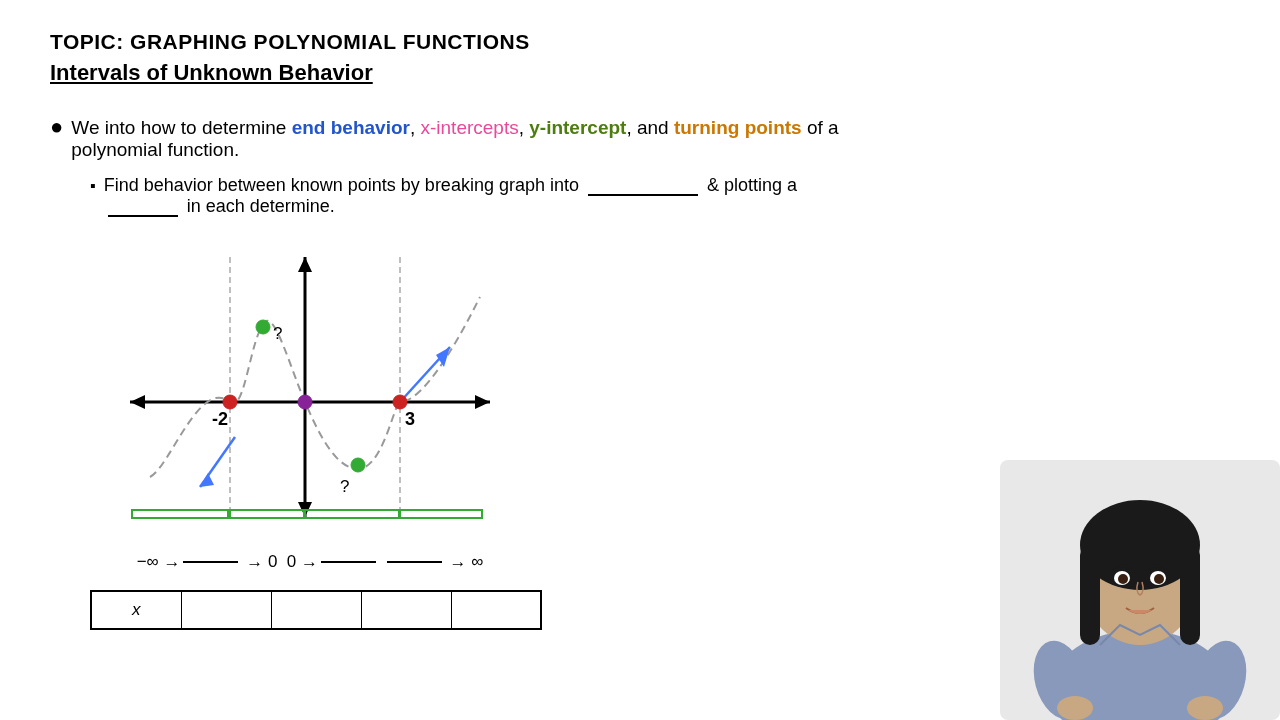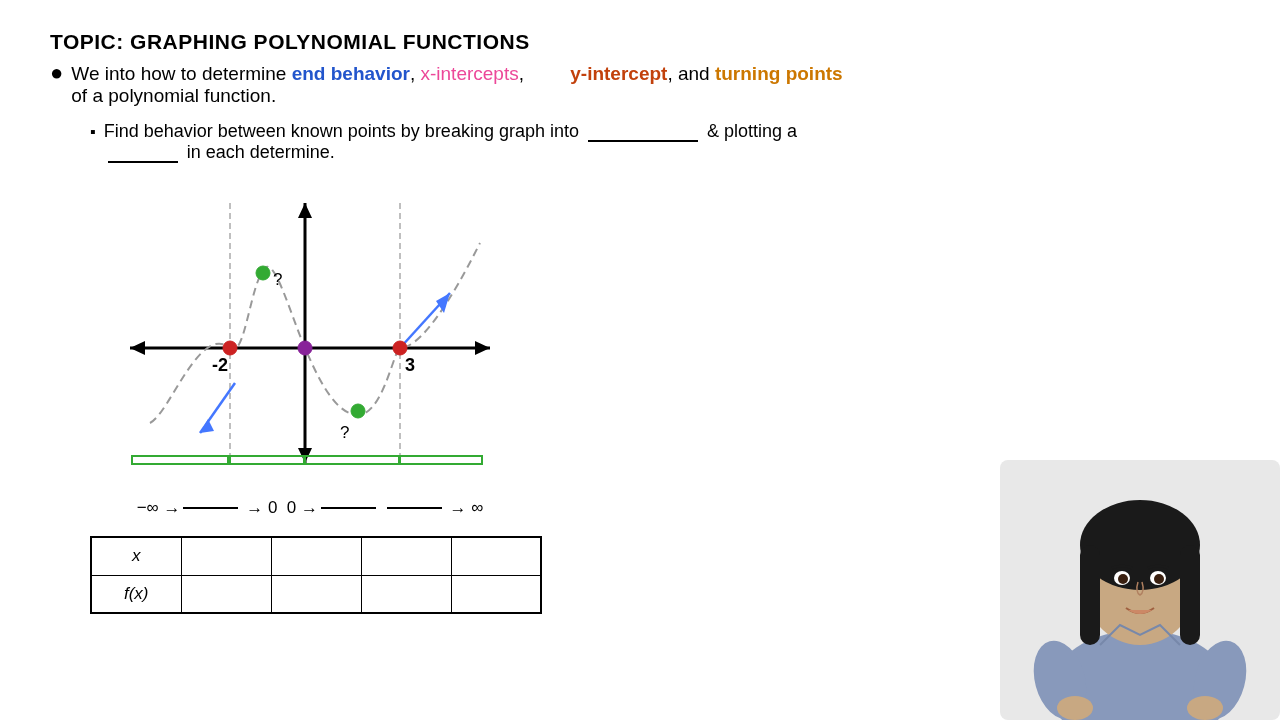--- a/index.html
+++ b/index.html
@@ -42,21 +42,21 @@
       gap: 8px;
     }
 
     .bullet-dot {
       font-size: 22px;
       flex-shrink: 0;
     }
 
     .color-blue { color: #2255cc; font-weight: bold; }
     .color-red { color: #ec4899; font-weight: normal; }
-    .color-green-dark { color: #c2410c; font-weight: bold; margin-left: 41px; }
+    .color-green-dark { color: #4d7c0f; font-weight: bold; }
     .color-orange { color: #cc7700; font-weight: bold; margin-top: 8px; }
 
     .sub-bullet {
       font-size: 18px;
       color: #000;
       margin-left: 40px;
       margin-bottom: 20px;
       display: flex;
       align-items: baseline;
       gap: 8px;
@@ -151,20 +151,21 @@
       top: 0;
       left: 0;
     }
   </style>
 </head>
 <body>
 
 <div class="main-content">
 
   <div class="topic-line">TOPIC: GRAPHING POLYNOMIAL FUNCTIONS</div>
+  <div class="subtitle-line">Intervals of Unknown Behavior</div>
 
   <div class="bullet-main">
     <span class="bullet-dot">●</span>
     <span>
       <span>We into how to determine </span><span class="color-blue">end behavior</span><span>, </span><span class="color-red">x-intercepts</span><span>, </span><span class="color-green-dark">y-intercept</span><span>, and </span><span class="color-orange">turning points</span><span> of a polynomial function.</span>
     </span>
   </div>
 
   <div class="sub-bullet">
     <span class="sub-bullet-marker">▪</span>
@@ -235,27 +236,20 @@
 
   <table class="table-section">
     <tbody>
         <tr>
       <td class="header-cell"><i>x</i></td>
       <td></td>
       <td></td>
       <td></td>
       <td></td>
     </tr>
-    <tr>
-      <td class="header-cell"><i>f</i>(<i>x</i>)</td>
-      <td></td>
-      <td></td>
-      <td></td>
-      <td></td>
-    </tr>
   </tbody>
     </table>
 </div>
 
 <div class="person-overlay">
   <svg width="280" height="260" viewBox="0 0 280 260">
 
     <rect width="280" height="260" fill="#e8e8e8" rx="8"></rect>
 
     <ellipse cx="140" cy="230" rx="90" ry="60" fill="#8899bb"></ellipse>

